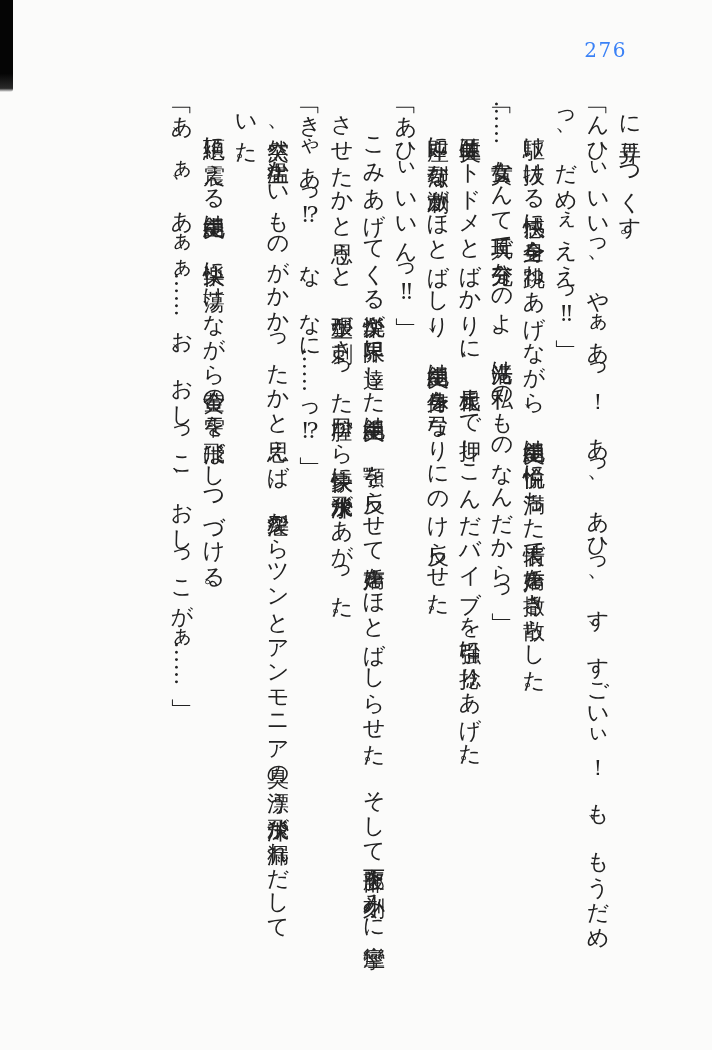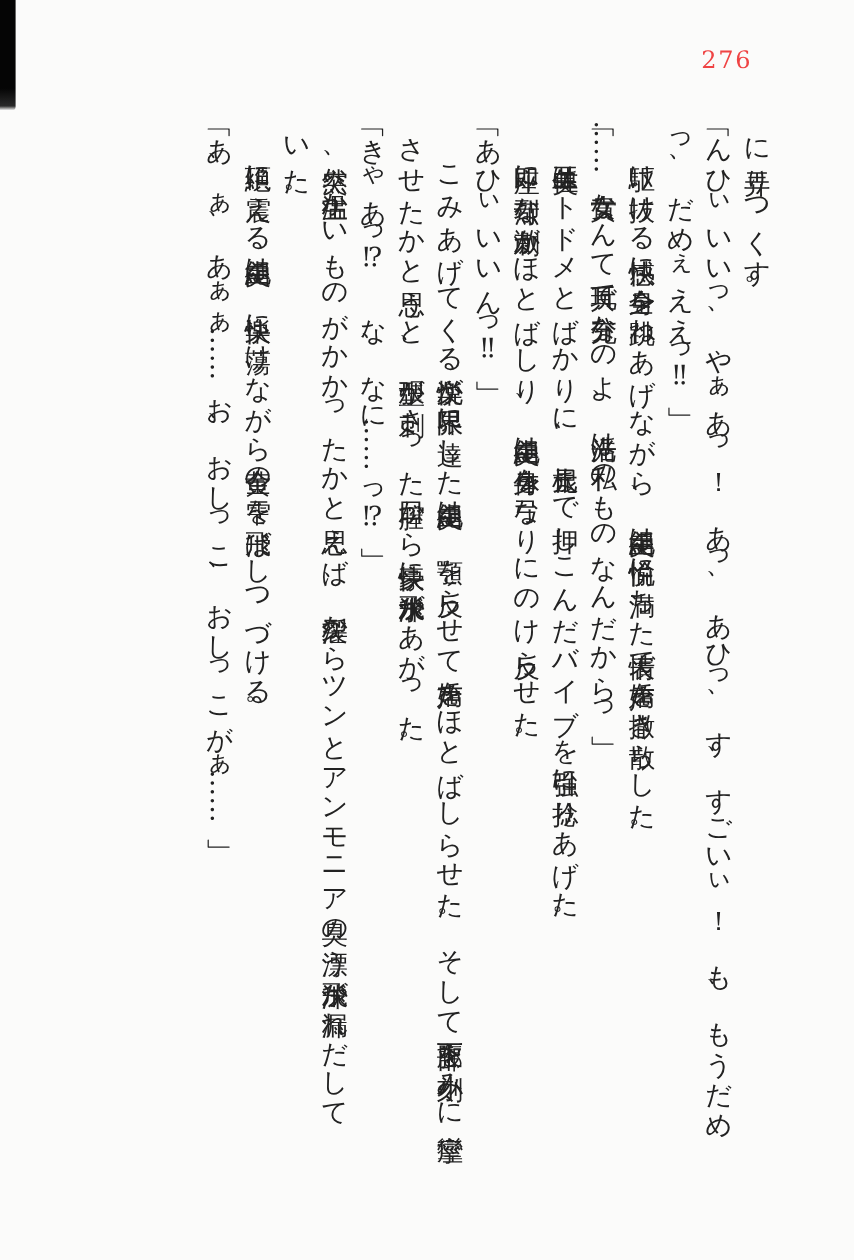--- a/index.html
+++ b/index.html
@@ -26,21 +26,21 @@
     height: 92px;
     background: linear-gradient(to bottom, #050505 80%, #2a2a2a 96%, rgba(40,40,40,0) 100%);
     border-bottom-right-radius: 3px;
   }
   .page-number {
     position: absolute;
     top: 38px;
     right: 85px;
     font-size: 20px;
     letter-spacing: 1.5px;
-    color: #ef4444;
+    color: #3b82f6;
   }
   
   .body-text {
     position: absolute;
     top: 100px;
     right: 66px;
     height: 844px;
     writing-mode: vertical-rl;
     text-orientation: mixed;
     font-size: 22px;

